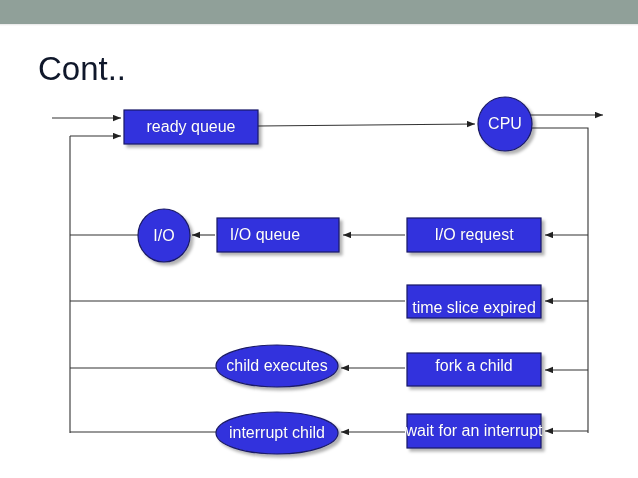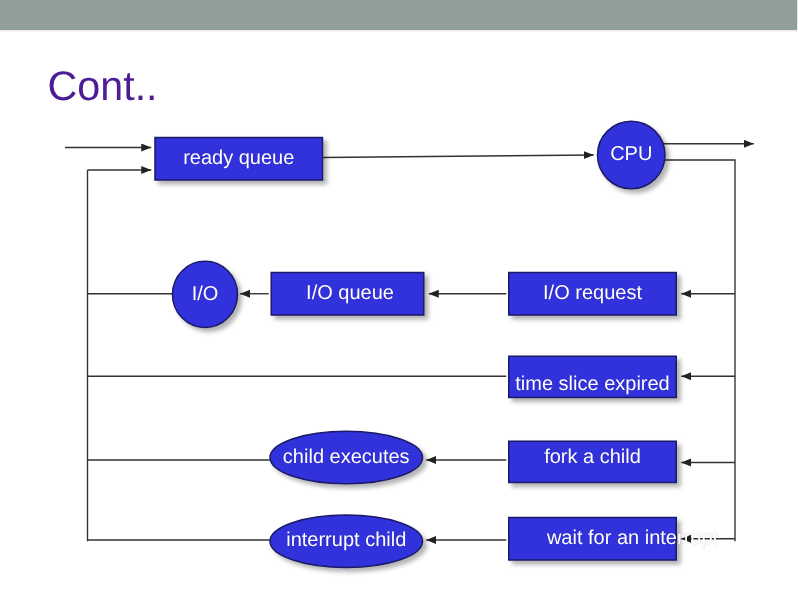--- a/index.html
+++ b/index.html
@@ -35,21 +35,21 @@
     width: 638px;
     height: 2px;
     background: linear-gradient(to bottom, rgba(0,0,0,0.10), rgba(0,0,0,0));
   }
   #page-title {
     position: absolute;
     left: 38px;
     top: 49px;
     font-size: 33px;
     line-height: 40px;
-    color: #4c1d95;
+    color: #0f172a;
     font-family: "Liberation Sans", sans-serif;
     font-weight: 400;
     letter-spacing: 0px;
     white-space: nowrap;
   }
   #diagram {
     position: absolute;
     left: 0; top: 0;
     width: 638px;
     height: 478px;
@@ -139,22 +139,22 @@
         <rect x="407" y="353" width="134" height="33" fill="#3333dd" stroke="#1a1a66" stroke-width="1.2" filter="url(#shadow)"></rect>
         <ellipse cx="277" cy="433" rx="61" ry="21" fill="#3333dd" stroke="#1a1a66" stroke-width="1.2" filter="url(#shadow)"></ellipse>
         <rect x="407" y="414" width="134" height="34" fill="#3333dd" stroke="#1a1a66" stroke-width="1.2" filter="url(#shadow)"></rect>
       </g>
   </svg>
 
   <div id="node-labels">
       <div class="node-label" style="left: 124px; top: 110px; width: 134px; height: 34px;">ready queue</div>
       <div class="node-label" style="left: 478px; top: 97px; width: 54px; height: 54px;">CPU</div>
       <div class="node-label" style="left: 138px; top: 209px; width: 52px; height: 53px;">I/O</div>
-      <div class="node-label" style="left: 219px; top: 218px; width: 122px; height: 34px;">I/O queue</div>
+      <div class="node-label" style="left: 204px; top: 218px; width: 122px; height: 34px;">I/O queue</div>
       <div class="node-label" style="left: 407px; top: 218px; width: 134px; height: 34px;">I/O request</div>
       <div class="node-label" style="left: 407px; top: 285px; width: 134px; height: 45px;">time slice expired</div>
       <div class="node-label" style="left: 216px; top: 345px; width: 122px; height: 42px;">child executes</div>
       <div class="node-label" style="left: 407px; top: 353px; width: 134px; height: 25px;">fork a child</div>
       <div class="node-label" style="left: 216px; top: 412px; width: 122px; height: 42px;">interrupt child</div>
-      <div class="node-label" style="left: 407px; top: 414px; width: 134px; height: 34px; padding-left: 32px;">wait for an interrupt</div>
+      <div class="node-label" style="left: 407px; top: 414px; width: 134px; height: 34px;">wait for an interrupt</div>
     </div>
 
 </div>
 
 </body></html>

